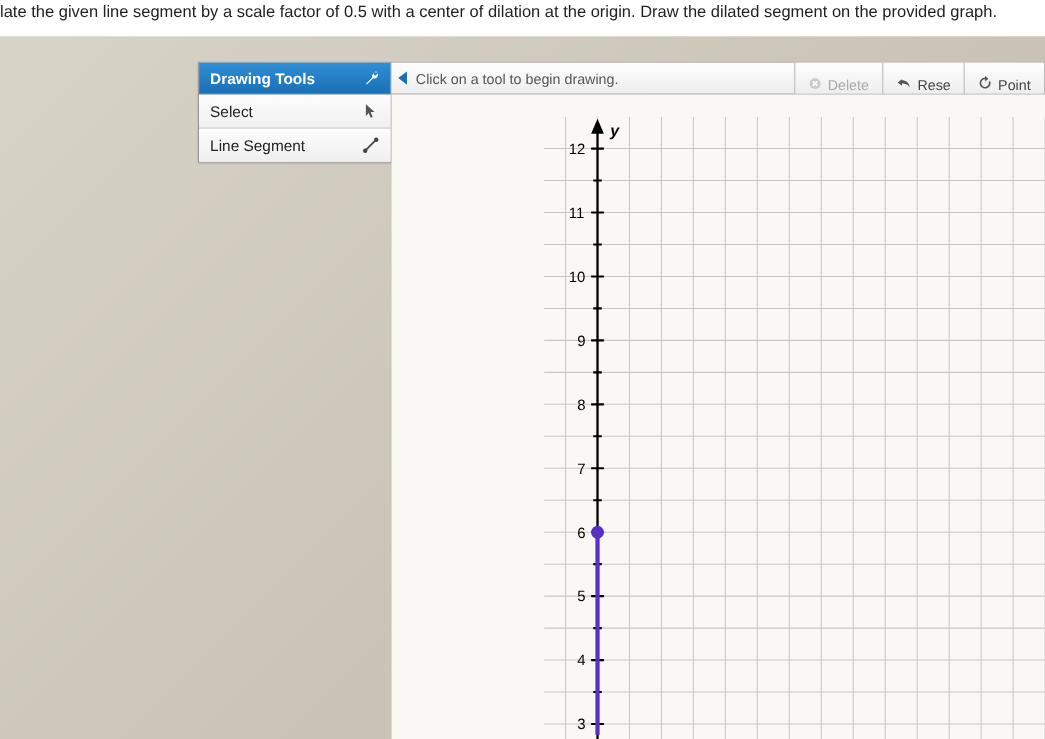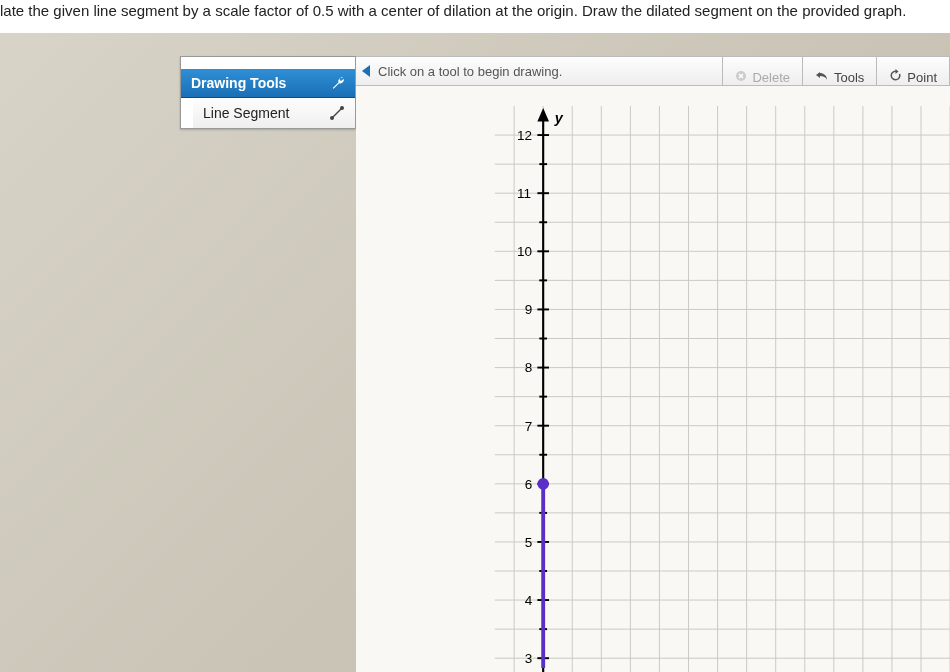--- a/index.html
+++ b/index.html
@@ -34,35 +34,34 @@
   .tools-header {
     background: linear-gradient(#2f8fd6, #1a6fb5);
     color: #fff;
     font-size: 14px;
     font-weight: bold;
     padding: 6px 10px;
     display: flex;
     justify-content: space-between;
     align-items: center;
     border-bottom: 1px solid #0c4d80;
-    margin-top: 12px;
   }
   .wrench { width: 14px; height: 14px; }
   .tool-row {
     display: flex;
     justify-content: space-between;
     align-items: center;
     padding: 7px 10px;
     font-size: 14px;
     color: #222;
     background: linear-gradient(#fdfdfd, #efefef);
     border-bottom: 1px solid #bbb;
     cursor: pointer;
   }
-  .tool-row:last-child { border-bottom: none; margin-left: 12px; }
+  .tool-row:last-child { border-bottom: none; }
   .tool-icon { width: 16px; height: 16px; display:flex; align-items:center; justify-content:center; }
   .canvas-area {
     margin-left: 176px;
     height: 100%;
     position: relative;
     border-radius: 32px;
   }
   .topbar {
     height: 30px;
     display: flex;
@@ -116,20 +115,28 @@
 <div class="instruction">late the given line segment by a scale factor of 0.5 with a center of dilation at the origin. Draw the dilated segment on the provided graph.</div>
 
 <div class="workspace">
 
   <div class="tools-panel">
     <div class="tools-header">
       <span>Drawing Tools</span>
       <span class="wrench">
         <svg viewBox="0 0 16 16" width="14" height="14">
             <path fill="#fff" d="M13.7 2.3a4 4 0 0 0-5.2 5L2 13.8l.9.9 6.5-6.5a4 4 0 0 0 5-5.2l-2.4 2.4-1.7-.4-.4-1.7 2.4-2.4z"></path>
+          </svg>
+      </span>
+    </div>
+    <div class="tool-row">
+      <span>Select</span>
+      <span class="tool-icon">
+        <svg viewBox="0 0 16 16" width="14" height="14">
+            <path fill="#555" d="M3 1l0 12 3-3 2 5 2-1-2-5 4 0z"></path>
           </svg>
       </span>
     </div>
     <div class="tool-row">
       <span>Line Segment</span>
       <span class="tool-icon">
         <svg viewBox="0 0 16 16" width="16" height="16">
           <line x1="3" y1="13" x2="13" y2="3" stroke="#444" stroke-width="1.5"></line>
           <circle cx="3" cy="13" r="2" fill="#444"></circle>
           <circle cx="13" cy="3" r="2" fill="#444"></circle>
@@ -151,21 +158,21 @@
               </svg>
           </span>
           <span>Delete</span>
         </div>
         <div class="abtn">
           <span>
             <svg width="14" height="12" viewBox="0 0 14 12">
                 <path d="M5 2L1 5l4 3V6c3 0 6 1 7 4 0-5-4-7-7-7V2z" fill="#555"></path>
               </svg>
           </span>
-          <span>Tools</span>
+          <span>Rese</span>
         </div>
         <div class="abtn">
           <span>
             <svg width="13" height="13" viewBox="0 0 13 13">
                 <path d="M6.5 1.5a5 5 0 1 0 4.7 3.3L9.8 5.3A3.5 3.5 0 1 1 6.5 3V5l3-2.5-3-2.5v1.5z" fill="#555"></path>
               </svg>
           </span>
           <span>Point</span>
         </div>
       </div>

